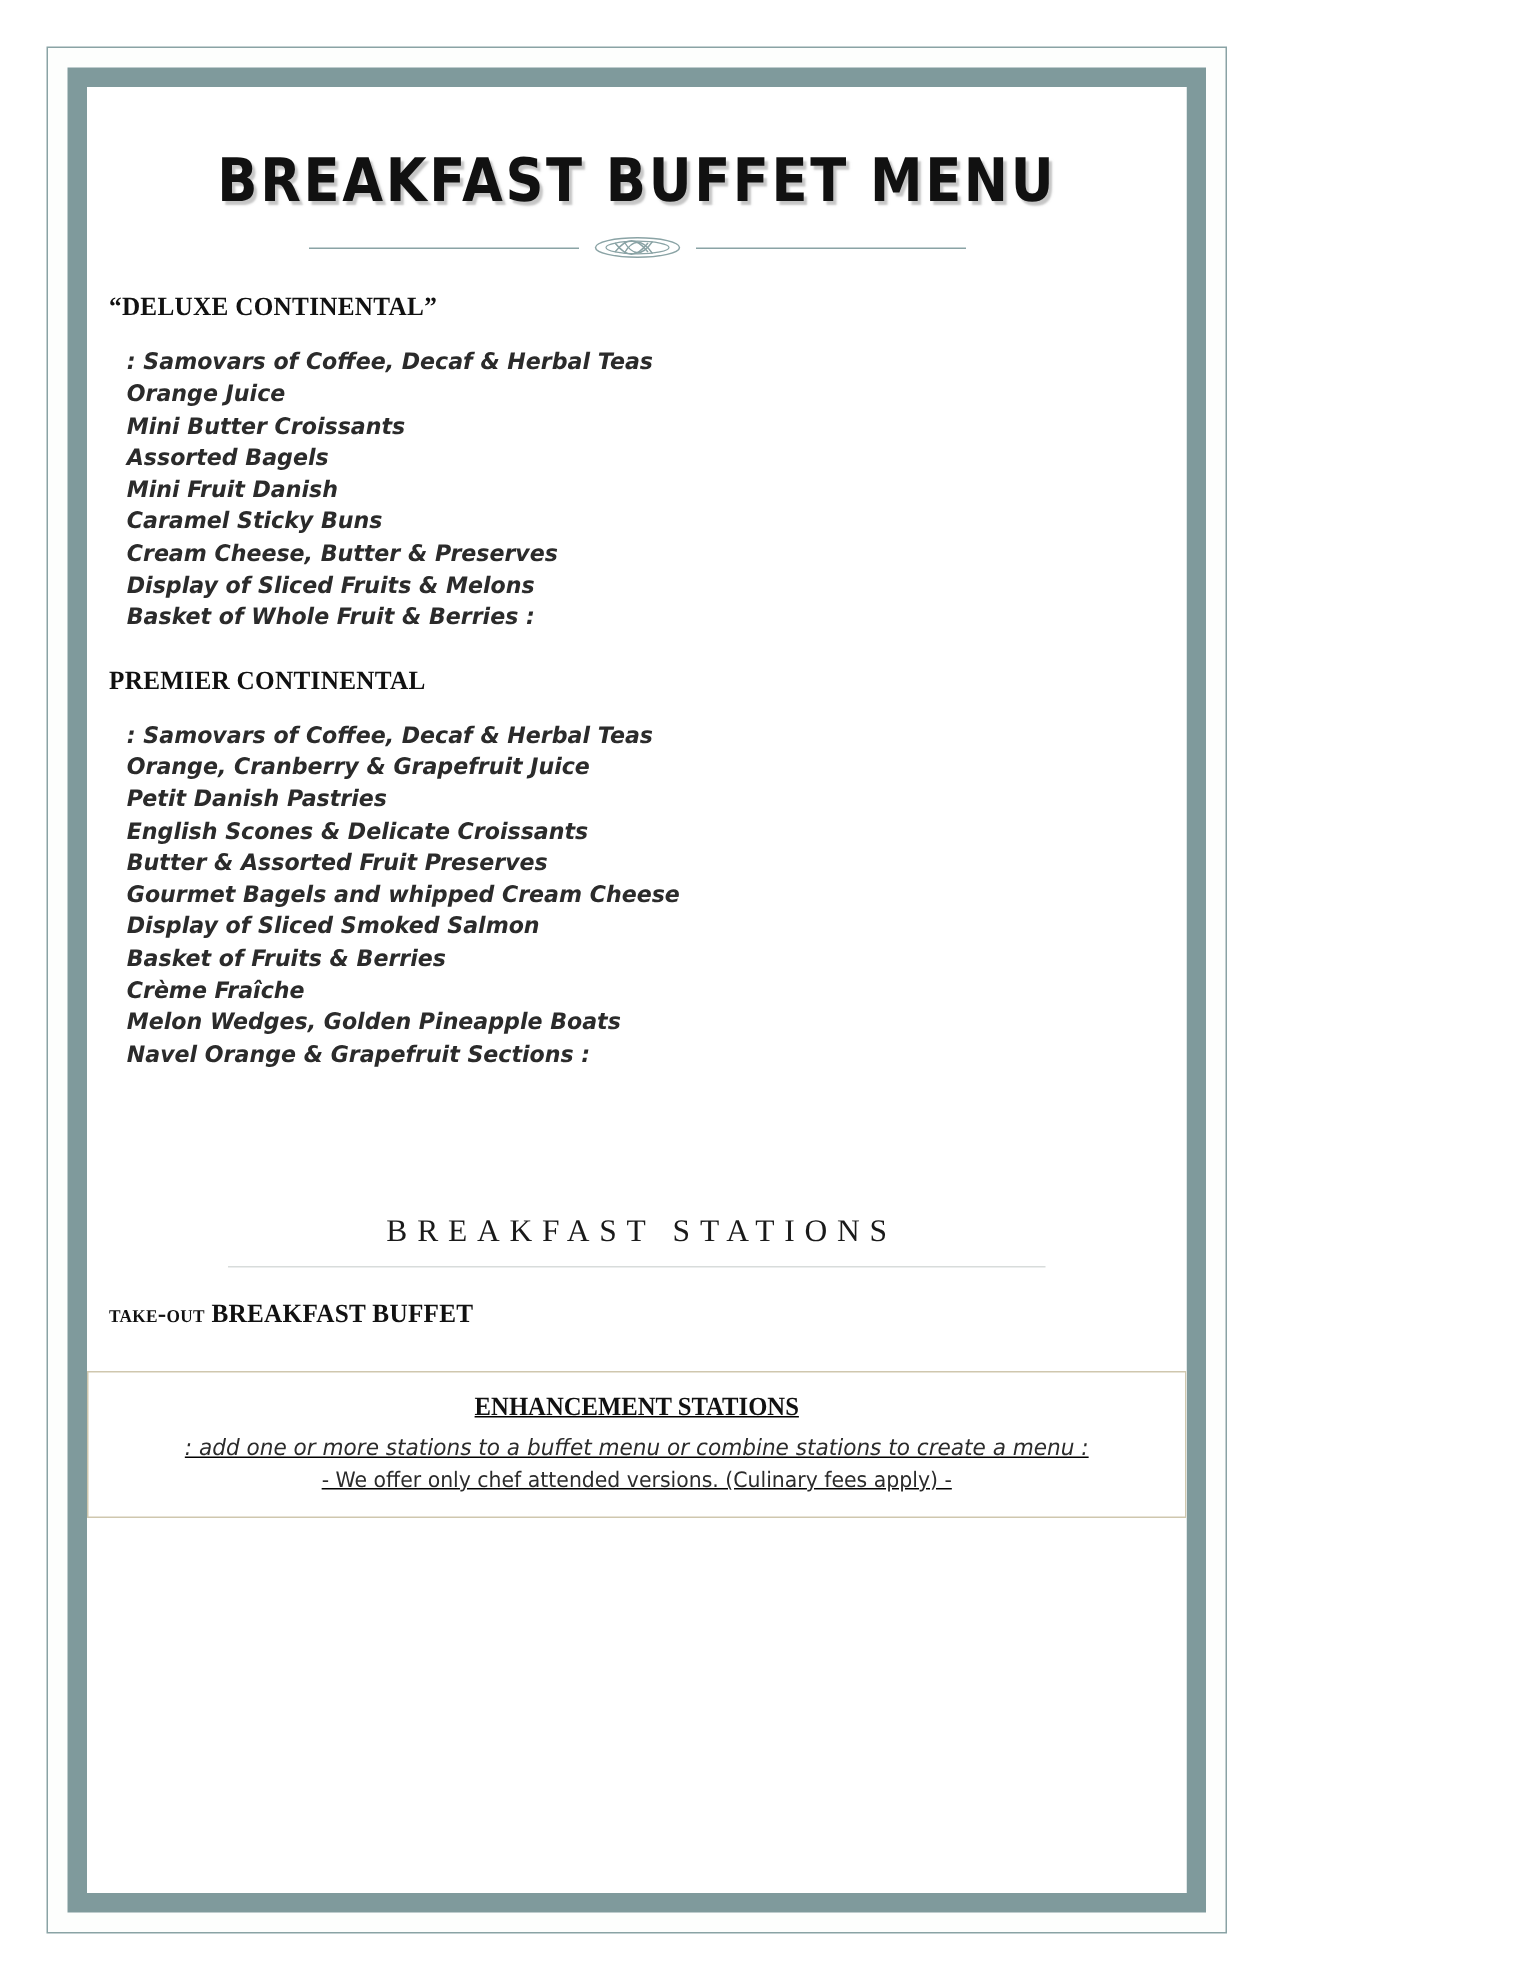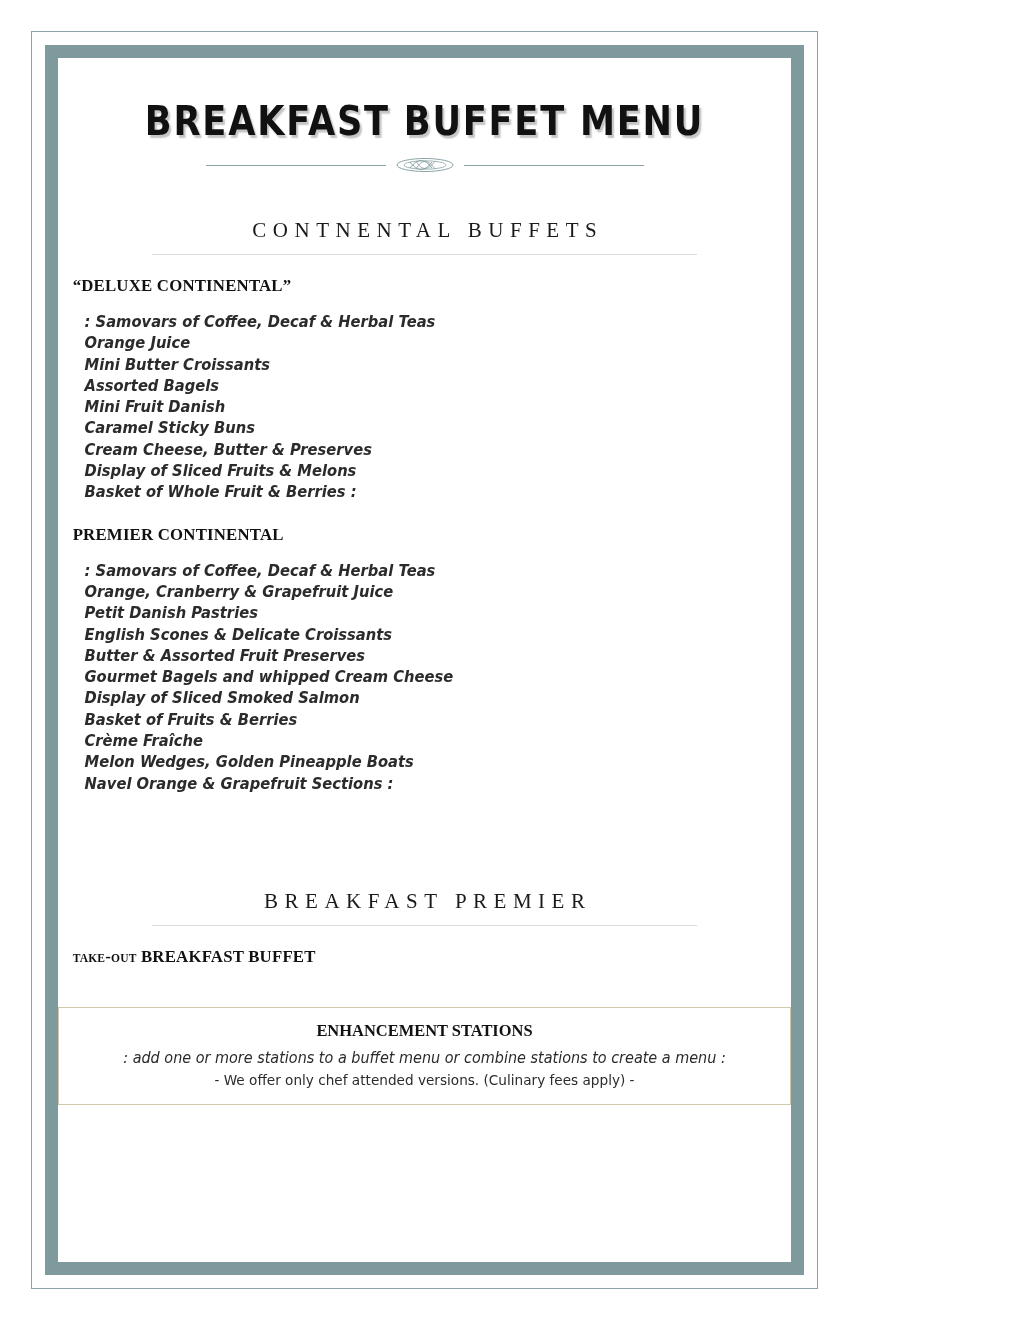--- a/index.html
+++ b/index.html
@@ -135,24 +135,25 @@
     font-style: italic;
     font-size: 15.2px;
     line-height: 21.3px;
     color: #2b2b2b;
     transform: scaleX(0.97);
   }
 
   
   .callout {
     border: 1px solid #cfc7ae;
-    margin-top: 40px;
+    margin-top: 28px;
     padding: 12px 16px 13px 16px;
     text-align: center;
     background: #ffffff;
+    text-decoration: underline;
   }
   .callout-title {
     font-family: "Liberation Serif", serif;
     font-weight: 700;
     font-size: 17.5px;
     color: #111111;
     transform: scaleX(0.94);
     margin-bottom: 7px;
   }
   .callout-line {
@@ -192,24 +193,20 @@
           <path d="M22 12 C30 2, 36 2, 44 12" fill="none" stroke="#8aa3a5" stroke-width="1"></path>
           <path d="M22 6 C30 16, 36 16, 44 6" fill="none" stroke="#8aa3a5" stroke-width="1"></path>
           <path d="M28 13 C34 3, 40 3, 47 13" fill="none" stroke="#8aa3a5" stroke-width="0.9"></path>
           <path d="M28 5 C34 15, 40 15, 47 5" fill="none" stroke="#8aa3a5" stroke-width="0.9"></path>
           <ellipse cx="37" cy="9" rx="21" ry="4.2" fill="none" stroke="#8aa3a5" stroke-width="0.8"></ellipse>
         </svg>
         <span class="rule"></span>
       </div>
     </div>
 
-    <div class="section-head">
-      <div class="label">CONTNENTAL BUFFETS</div>
-      <div class="section-rule"></div>
-    </div>
 
     <div class="block">
       <div class="block-title">“DELUXE CONTINENTAL”</div>
       <ul class="items">
         <li>: Samovars of Coffee, Decaf &amp; Herbal Teas</li>
         <li>Orange Juice</li>
         <li>Mini Butter Croissants</li>
         <li>Assorted Bagels</li>
         <li>Mini Fruit Danish</li>
         <li>Caramel Sticky Buns</li>
@@ -232,21 +229,21 @@
         <li>Basket of Fruits &amp; Berries</li>
         <li>Crème Fraîche</li>
         <li>Melon Wedges, Golden Pineapple Boats</li>
         <li>Navel Orange &amp; Grapefruit Sections  :</li>
       </ul>
     </div>
 
     <div class="spacer-lg"></div>
 
     <div class="section-head">
-      <div class="label">BREAKFAST PREMIER</div>
+      <div class="label">BREAKFAST STATIONS</div>
       <div class="section-rule"></div>
     </div>
 
     <div class="block">
       <div class="block-title smallcaps"><span class="sc">Take-Out</span><span> BREAKFAST BUFFET</span></div>
     </div>
 
     <div class="callout">
       <div class="callout-title">ENHANCEMENT STATIONS</div>
       <div class="callout-line">: add one or more stations to a buffet menu or combine stations to create a menu :</div>

